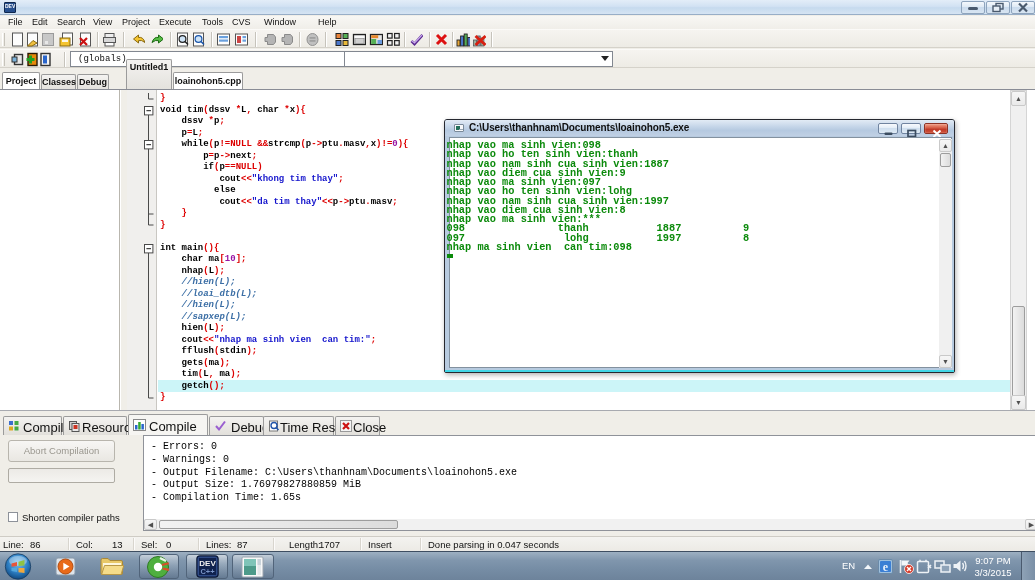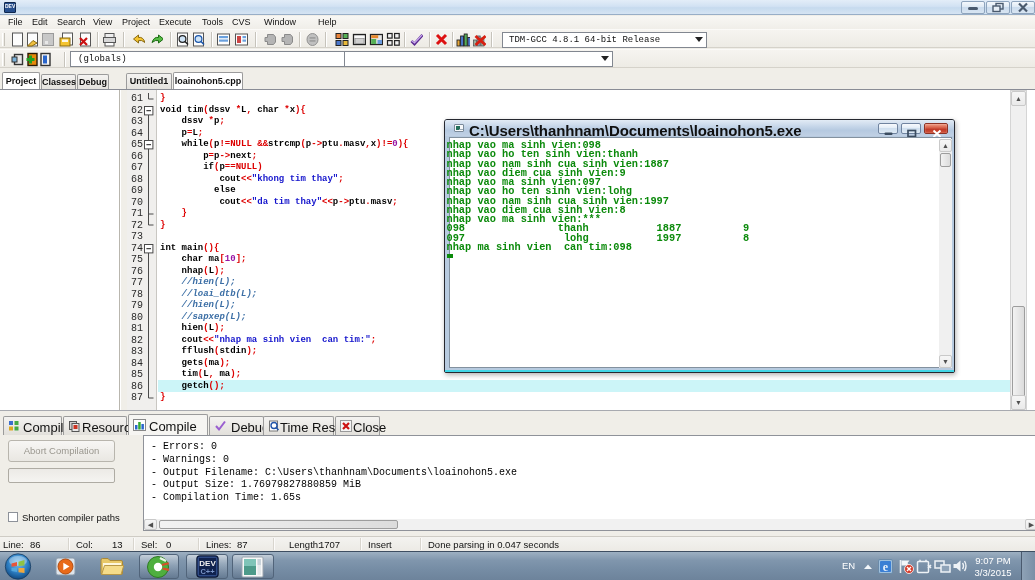--- a/index.html
+++ b/index.html
@@ -47,21 +47,21 @@
 .vsb { background:#f0f0f0; border:1px solid #d5d5d5; }
 .sbbtn { position:absolute; left:0; width:100%; height:15px; background:linear-gradient(#f6f6f6,#eaeaea); border:1px solid #c9c9c9; border-radius:2px; text-align:center; color:#505050; font-size:7px; line-height:14px;}
 .sbthumb { position:absolute; left:1px; background:linear-gradient(90deg,#f2f2f2,#dcdcdc); border:1px solid #9d9d9d; border-radius:2px; }
 
 #console { left:444px; top:119px; width:511px; height:254px; background:#b7cadf;
   border:1px solid #26282f; border-radius:3px 3px 2px 2px; box-shadow:1px 2px 5px rgba(0,0,0,.3); }
 #ctitle { left:0px; top:0px; width:509px; height:16px; background:linear-gradient(#e2ebf5, #c6d6e9 40%, #b5c9e0 65%, #c0d0e4); border-radius:2px 2px 0 0;}
 #ctitle .cticon { position:absolute; left:9px; top:4px; width:10px; height:8px; background:#f6f8fa; border:1px solid #7a8a9a; border-radius:1px; }
 #ctitle .cticon:before{ content:""; position:absolute; left:0.5px; top:0.5px; width:4px; height:4px; background:#22705a;}
 #ctitle .cticon:after{ content:""; position:absolute; right:0.5px; bottom:1px; width:4px; height:1.5px; background:#9aa8b4;}
-#ctitle .ct { position:absolute; left:24px; top:2px; font-size:15px; color:#101010; font-weight:bold; letter-spacing:-0.1px; }
+#ctitle .ct { position:absolute; left:24px; top:2px; font-size:10px; color:#101010; font-weight:bold; letter-spacing:-0.1px; }
 #cclient { left:4px; top:17px; width:503px; height:231px; background:#fff; border:1px solid #83919f; }
 #ctext { left:-3.5px; top:3px; font-family:"Liberation Mono",monospace; font-size:10.3px; line-height:9.26px; font-weight:bold; color:#0b8a0b; white-space:pre; }
 #csb { left:489px; top:1px; width:13px; height:229px; background:#f0f0f0; }
 .ccap { position:absolute; top:3px; width:20px; height:11px; border:1px solid #7084a0; border-radius:2px;
   background:linear-gradient(#f7fafd,#e3edf7 45%,#d0e0f0 50%,#dde9f4); box-shadow:inset 0 0 1px #fff; }
 .ccap.ccls { width:24px; background:linear-gradient(#f2a089,#d6614a 40%,#c03a28 60%,#d0523a); border-color:#8d3326; }
 
 #bsplit { left:0; top:410px; width:1035px; height:4px; background:#f0eee8; border-top:1px solid #a8aab0; }
 #btabs { left:0; top:414px; width:1035px; height:21px; background:#f0eee8; }
 .btab { position:absolute; bottom:0; height:19px; border:1px solid #9b9b9b; border-bottom:none; border-radius:2px 2px 0 0;
@@ -239,24 +239,20 @@
     </svg>
   <svg class="abs ticn" style="left:472px;" width="16" height="15">
       <g stroke="#555" stroke-width="0.8">
         <rect x="1.5" y="8" width="3" height="6" fill="#9ab0a0"></rect>
         <rect x="5.2" y="4" width="3" height="10" fill="#8aa0b8"></rect>
         <rect x="8.9" y="6" width="3" height="8" fill="#9ab0a0"></rect>
       </g>
       <path d="M3.5 4 L13.5 13 M13.5 4 L3.5 13" stroke="#d81f10" stroke-width="2.8"></path>
     </svg>
   <div class="abs tsep" style="left:491px;"></div>
-  <div class="abs combo" style="left:502px; top:2px; width:205px;">
-      <span style="position:absolute;left:6px;top:2px;">TDM-GCC 4.8.1 64-bit Release</span>
-      <span class="ar"></span>
-    </div>
 </div>
 <div class="abs toolbar" id="tb2">
   <div class="abs grip" style="left:2px;"></div>
   <svg class="abs ticn" style="left:11px;" width="13" height="15">
       <rect x="3.5" y="2.5" width="8" height="10" fill="#e8e8e8" stroke="#333" stroke-width="1.4"></rect>
       <rect x="1" y="5" width="5" height="5" fill="#7ab0d8" stroke="#333"></rect>
     </svg>
   <svg class="abs ticn" style="left:25px;" width="13" height="15">
       <rect x="3" y="1.5" width="9" height="12" fill="#e8890a" stroke="#2a1a04" stroke-width="1.4"></rect>
       <path d="M1.5 7.5 h8 M5.5 3.5 v8" stroke="#22a022" stroke-width="3"></path>
@@ -271,57 +267,30 @@
       <span class="ar"></span>
     </div>
   <div class="abs combo" style="left:344px; top:1px; width:269px;">
       <span class="ar"></span>
     </div>
 </div>
 <div class="abs" id="tabrow">
   <div class="tab act" style="left:2px; width:38px; height:17.5px; line-height:16.5px;">Project</div>
   <div class="tab" style="left:41px; width:35px; height:15.5px; line-height:14.5px;">Classes</div>
   <div class="tab" style="left:77px; width:32px; height:15.5px; line-height:14.5px;">Debug</div>
-  <div class="tab" style="left:126px; width:46px; height:16px; line-height:14.5px;">Untitled1</div>
+  <div class="tab" style="left:126px; width:46px; height:30px; line-height:14.5px;">Untitled1</div>
   <div class="tab act" style="left:173px; width:70px; height:17.5px; line-height:16.5px;">loainohon5.cpp</div>
 </div>
 <div class="abs" id="main">
   <div class="abs" id="leftpanel"></div>
   <div class="abs" id="splitter"></div>
   <div class="abs" id="editor">
     <div class="abs" id="curline"></div>
     <div class="abs" id="gutter"></div>
 
-    <div class="abs" id="lnums">61
-62
-63
-64
-65
-66
-67
-68
-69
-70
-71
-72
-73
-74
-75
-76
-77
-78
-79
-80
-81
-82
-83
-84
-85
-86
-87</div>
     <div class="abs" id="code"><span class="r">}</span>
 void tim<span class="r">(</span>dssv <span class="r">*</span>L<span class="r">,</span> char <span class="r">*</span>x<span class="r">){</span>
     dssv <span class="r">*</span>p<span class="r">;</span>
     p<span class="r">=</span>L<span class="r">;</span>
     while<span class="r">(</span>p<span class="r">!=NULL</span> <span class="r">&amp;&amp;</span>strcmp<span class="r">(</span>p<span class="r">-&gt;</span>ptu<span class="r">.</span>masv<span class="r">,</span>x<span class="r">)!=</span><span class="p">0</span><span class="r">){</span>
         p<span class="r">=</span>p<span class="r">-&gt;</span>next<span class="r">;</span>
         if<span class="r">(</span>p<span class="r">==NULL)</span>
            cout<span class="r">&lt;&lt;</span><span class="b">"khong tim thay"</span><span class="r">;</span>
           else
            cout<span class="r">&lt;&lt;</span><span class="b">"da tim thay"</span><span class="r">&lt;&lt;</span>p<span class="r">-&gt;</span>ptu<span class="r">.</span>masv<span class="r">;</span>

